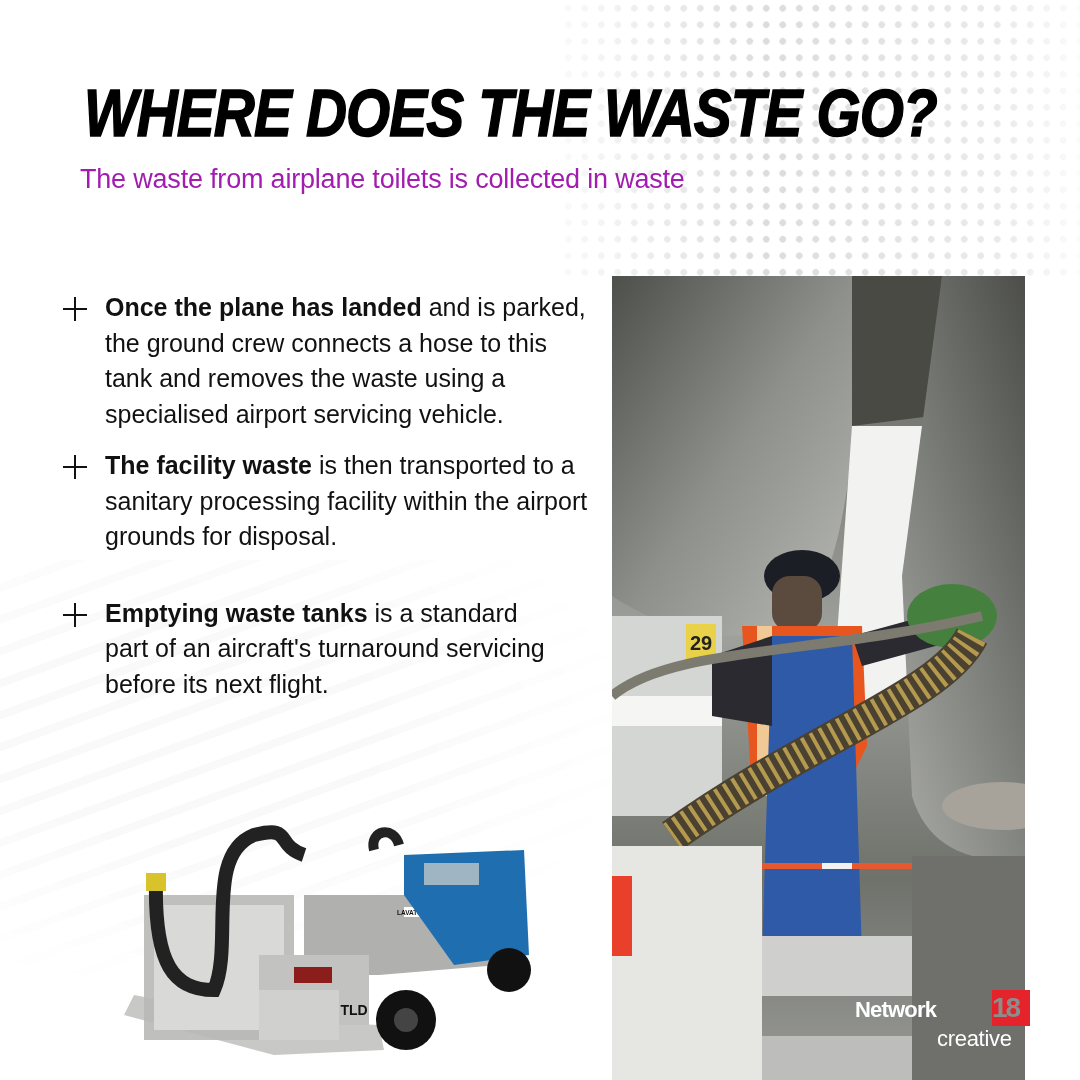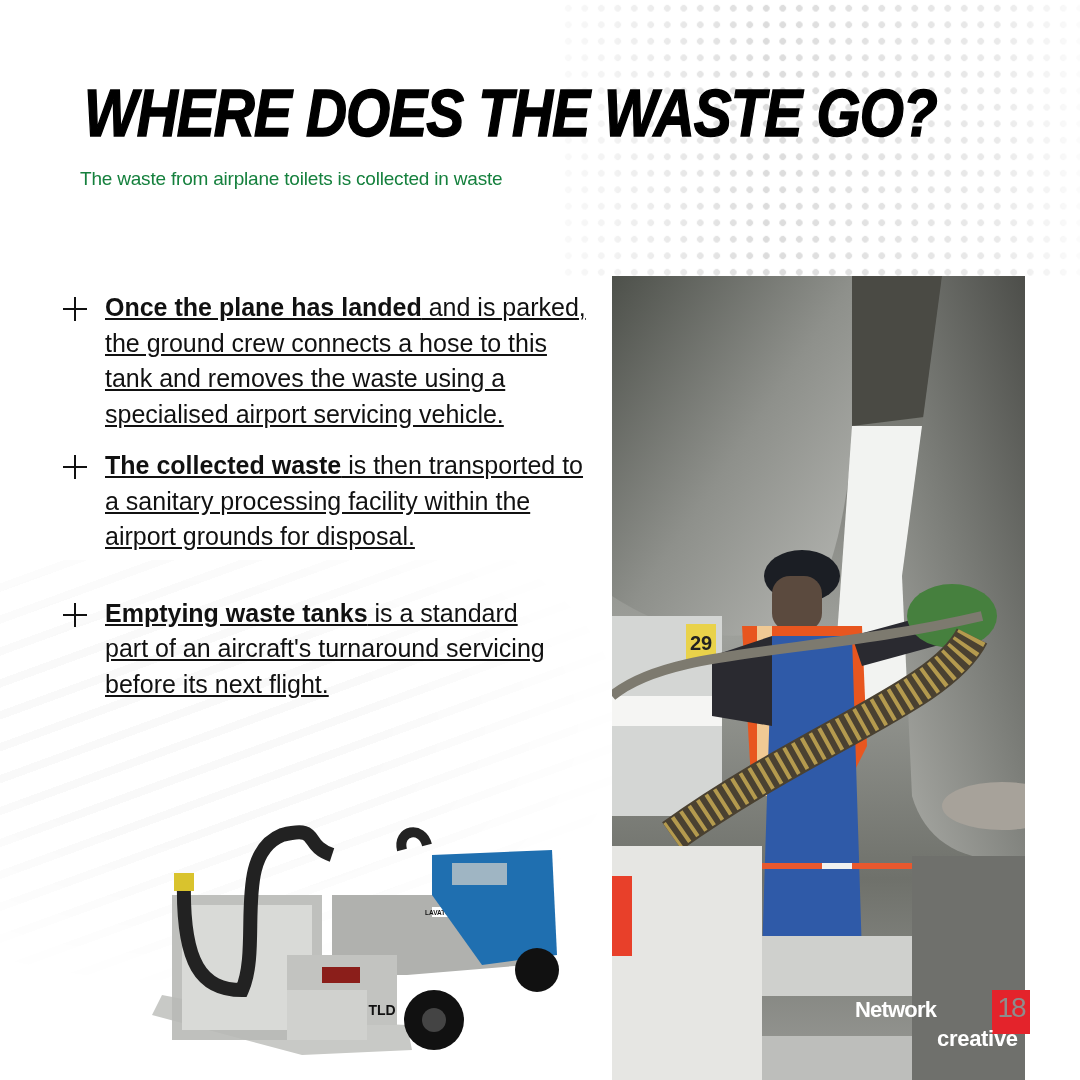--- a/index.html
+++ b/index.html
@@ -23,64 +23,64 @@
   .title {
     position:absolute; left:84px; top:80px;
     font-family:"Liberation Sans", sans-serif; font-weight:900; font-style:italic;
     font-size:66px; letter-spacing:-1px; line-height:1;
     transform: scaleX(0.86); transform-origin:left top;
     color:#000; white-space:nowrap;
     -webkit-text-stroke:1.5px #000;
   }
   .intro {
     position:absolute; left:80px; top:162px; width:720px;
-    font-size:19px; line-height:34px; color:#15803d; letter-spacing:-0.2px;
+    font-size:27px; line-height:34px; color:#a21caf; letter-spacing:-0.2px;
   }
 
-  .bullets { position:absolute; left:60px; top:290px; width:550px;text-decoration:underline; }
+  .bullets { position:absolute; left:60px; top:290px; width:550px; }
   .bullet { position:relative; padding-left:45px; font-size:25px; line-height:35.5px; color:#111; margin-bottom:16px; }
   .bullet .plus { position:absolute; left:3px; top:7px; width:24px; height:24px; }
   .plus::before, .plus::after { content:""; position:absolute; background:#111; }
   .plus::before { left:11px; top:0; width:2px; height:24px; }
   .plus::after { left:0; top:11px; width:24px; height:2px; }
   .bullet b { font-weight:700; }
 
   .photo {
     position:absolute; left:612px; top:276px; width:413px; height:804px; overflow:hidden;
     background: linear-gradient(180deg, #5d5f58 0%, #8a8b86 30%, #9ea09b 45%, #6f716b 75%, #9a9b97 100%);
   }
   .photo svg { position:absolute; left:0; top:0; width:468px; height:804px; }
 
-  .truck { position:absolute; left:152px; top:825px; width:440px; height:250px; }
+  .truck { position:absolute; left:124px; top:825px; width:440px; height:250px; }
   .truck svg { width:440px; height:250px; }
 
   .logo { position:absolute; left:855px; top:990px; width:180px; height:70px; }
   .logo .net { position:absolute; left:0; top:7px; font-size:22px; font-weight:700; color:#fff; letter-spacing:-0.8px; }
-  .logo .num { position:absolute; left:137px; top:0; width:38px; height:44px; background:#e4232b; color:#8d8d8d; font-size:28px; font-weight:400; text-align:center; line-height:36px; letter-spacing:-2px; }
-  .logo .creative { position:absolute; left:82px; top:36px; font-size:22px; font-weight:700; color:#fff; letter-spacing:-0.3px; }
+  .logo .num { position:absolute; left:137px; top:0; width:38px; height:36px; background:#e4232b; color:#8d8d8d; font-size:28px; font-weight:700; text-align:left; line-height:36px; letter-spacing:-2px; }
+  .logo .creative { position:absolute; left:82px; top:36px; font-size:22px; font-weight:400; color:#fff; letter-spacing:-0.3px; }
 </style>
 </head>
 <body>
 
 <div class="dots"></div>
 <div class="streaks"></div>
 
 <h1 class="title">WHERE DOES THE WASTE GO?</h1>
 <p class="intro">
   <span>The waste from airplane toilets is collected in waste</span><br>
 </p>
 
 <div class="bullets">
   <div class="bullet" style="width:540px;">
     <span class="plus"></span>
     <b>Once the plane has landed</b><span> and is parked, the ground crew connects a hose to this tank and removes the waste using a specialised airport servicing vehicle.</span>
   </div>
   <div class="bullet" style="width:535px;">
     <span class="plus"></span>
-    <b>The collected waste</b><span> is then transported to a sanitary processing facility within the airport grounds for disposal.</span>
+    <b>The facility waste</b><span> is then transported to a sanitary processing facility within the airport grounds for disposal.</span>
   </div>
   <div class="bullet" style="width:490px;margin-top:41px;">
     <span class="plus"></span>
     <b>Emptying waste tanks</b><span> is a standard part of an aircraft's turnaround servicing before its next flight.</span>
   </div>
 </div>
 
 <div class="photo">
   <svg viewBox="0 0 468 804" preserveAspectRatio="none">
     <defs>

